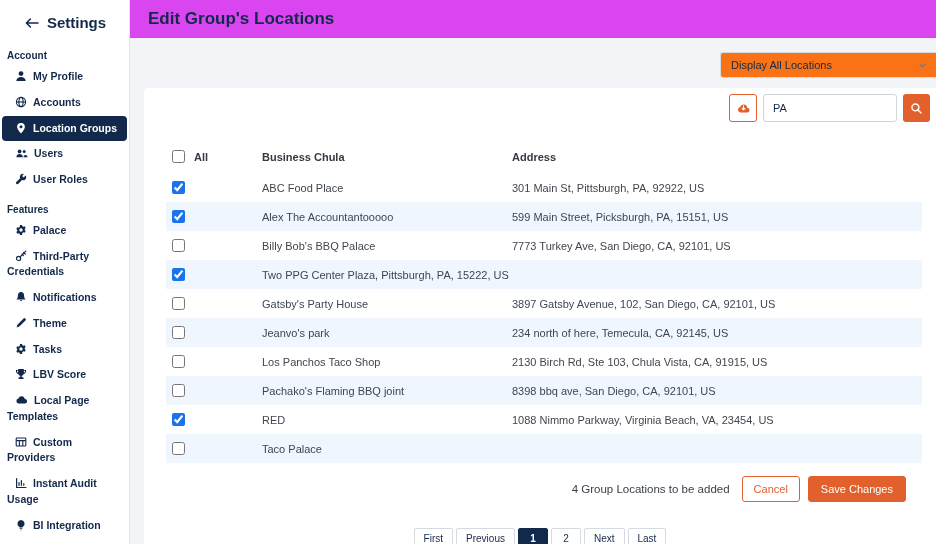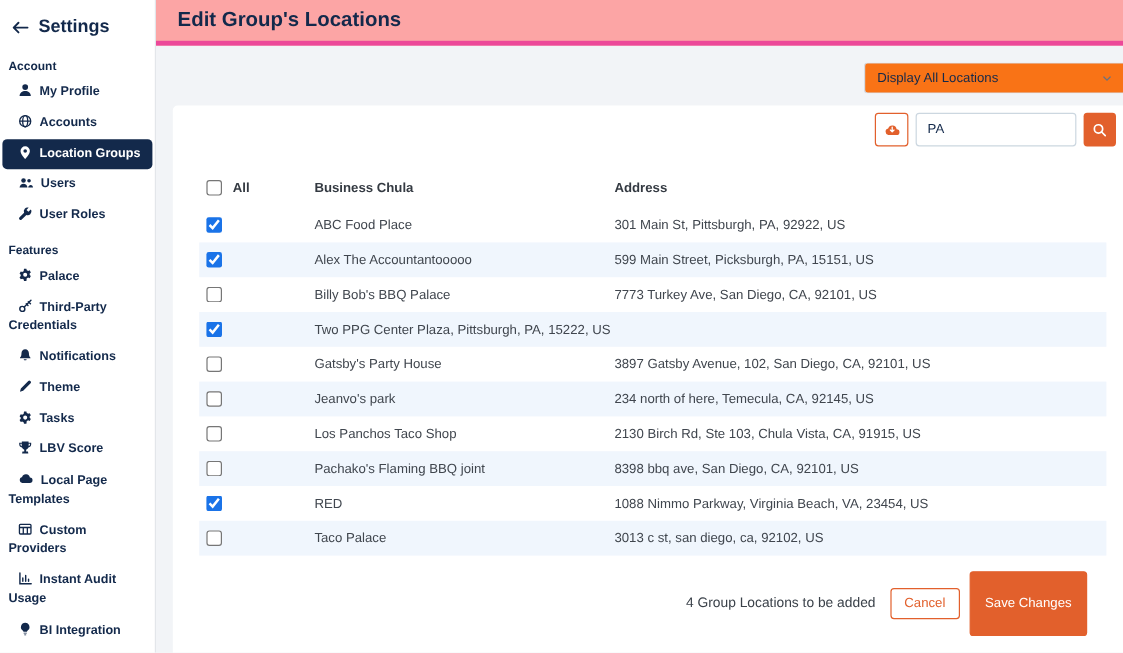--- a/index.html
+++ b/index.html
@@ -7,35 +7,35 @@
     width:936px;height:544px;overflow:hidden;
     font-family:"Liberation Sans", sans-serif;
     background:#f2f4f7;
     --navy:#13294b; --accent:#e2602c; --stripe:#f0f6fd; --cbblue:#1a73e8;
   }
   .app{display:flex;width:936px;height:544px;}
 
   
   .sidebar{flex:0 0 130px;width:130px;background:#fff;border-right:1px solid #e3e6ea;
     box-sizing:border-box;padding-top:8px;overflow:hidden;position:relative;z-index:2;}
-  .sb-head{display:flex;align-items:center;gap:8px;padding:6px 8px 8px 10px;}
+  .sb-head{display:flex;align-items:center;gap:8px;padding:6px 8px 8px 10px;justify-content:center;}
   .sb-title{font-size:15px;font-weight:bold;color:var(--navy);}
   .back-btn{display:flex;align-items:center;cursor:pointer;color:var(--navy);}
   .sec-label{font-size:10px;font-weight:bold;color:var(--navy);padding:11px 8px 3px 7px;}
   .nav-item{font-size:10.5px;font-weight:bold;color:var(--navy);line-height:1.5;
     padding:5px 4px 5px 5px;margin:0 2px;cursor:pointer;border-radius:4px;}
   .nav-item .ic{margin:0 6px 0 8px;}
   .nav-item.active{background:var(--navy);color:#fff;}
   .ic{display:inline-block;vertical-align:-2px;line-height:0;}
   .ic svg{display:inline-block;}
 
   
   .main{flex:1;position:relative;background:#f2f4f7;}
-  .top-band{height:38px;background:#fca5a5;display:flex;align-items:center;
-    padding-left:18px;box-sizing:border-box;border-bottom:4px solid #ec4899;}
+  .top-band{height:38px;background:#d946ef;display:flex;align-items:center;
+    padding-left:18px;box-sizing:border-box;border-bottom:1px solid #ec4899;}
   .page-title{font-size:17px;font-weight:bold;color:var(--navy);}
   .display-dropdown{position:absolute;top:52px;right:0;width:216px;height:26px;background:#f97316;
     border:1px solid #d6dae1;border-right:none;border-radius:3px 0 0 3px;box-sizing:border-box;
     display:flex;align-items:center;justify-content:space-between;padding:0 9px 0 10px;
     font-size:11px;color:var(--navy);cursor:pointer;}
   .card{position:absolute;left:14px;right:0;top:88px;bottom:0;background:#fff;border-radius:4px 0 0 0;}
 
   .search-row{display:flex;justify-content:flex-end;align-items:center;gap:6px;padding:6px 6px 0 0;}
   .cloud-btn{width:28px;height:28px;background:#fff;border:1px solid var(--accent);border-radius:3px;
     display:flex;align-items:center;justify-content:center;cursor:pointer;color:var(--accent);box-sizing:border-box;}
@@ -50,21 +50,21 @@
   .trow.head{height:33px;font-weight:bold;color:#343a42;}
   .trow.stripe{background:var(--stripe);}
   .cb-cell{display:flex;align-items:center;gap:9px;}
   input[type=checkbox]{width:13px;height:13px;margin:0;accent-color:var(--cbblue);cursor:pointer;}
 
   .footer-row{display:flex;justify-content:flex-end;align-items:center;gap:8px;margin:13px 30px 0 0;}
   .status-text{font-size:11.5px;color:#3a4149;margin-right:4px;}
   .btn-cancel{background:#fff;border:1px solid var(--accent);color:var(--accent);border-radius:3px;
     font-size:11px;padding:6px 11px;cursor:pointer;font-family:"Liberation Sans",sans-serif;}
   .btn-save{background:var(--accent);border:1px solid var(--accent);color:#fff;border-radius:3px;
-    font-size:11px;padding:20px 12px;cursor:pointer;font-family:"Liberation Sans",sans-serif;}
+    font-size:11px;padding:6px 12px;cursor:pointer;font-family:"Liberation Sans",sans-serif;}
 
   .pagination{display:flex;justify-content:center;gap:3px;margin-top:26px;}
   .page-btn{padding:4px 9px;font-size:10px;color:var(--navy);background:#fff;border:1px solid #d6dae1;
     border-radius:2px;cursor:pointer;text-align:center;min-width:10px;}
   .page-btn.active{background:var(--navy);border-color:var(--navy);color:#fff;font-weight:bold;}
 </style>
 </head>
 <body style="--navy: #13294b; --accent: #e2602c; --stripe: #f0f6fd; --cbblue: #1a73e8;">
 
 <div class="app">
@@ -254,21 +254,20 @@
                 <input type="checkbox" checked="" style="">
               </span>
               <span>RED</span>
               <span>1088 Nimmo Parkway, Virginia Beach, VA, 23454, US</span>
             </div>
             <div class="trow stripe">
               <span class="cb-cell">
                 <input type="checkbox" style="">
               </span>
               <span>Taco Palace</span>
-              <span>3013 c st, san diego, ca, 92102, US</span>
             </div>
           </div>
       </div>
 
       <div class="footer-row">
         <span class="status-text">4 Group Locations to be added</span>
         <button class="btn-cancel">Cancel</button>
         <button class="btn-save">Save Changes</button>
       </div>
 

